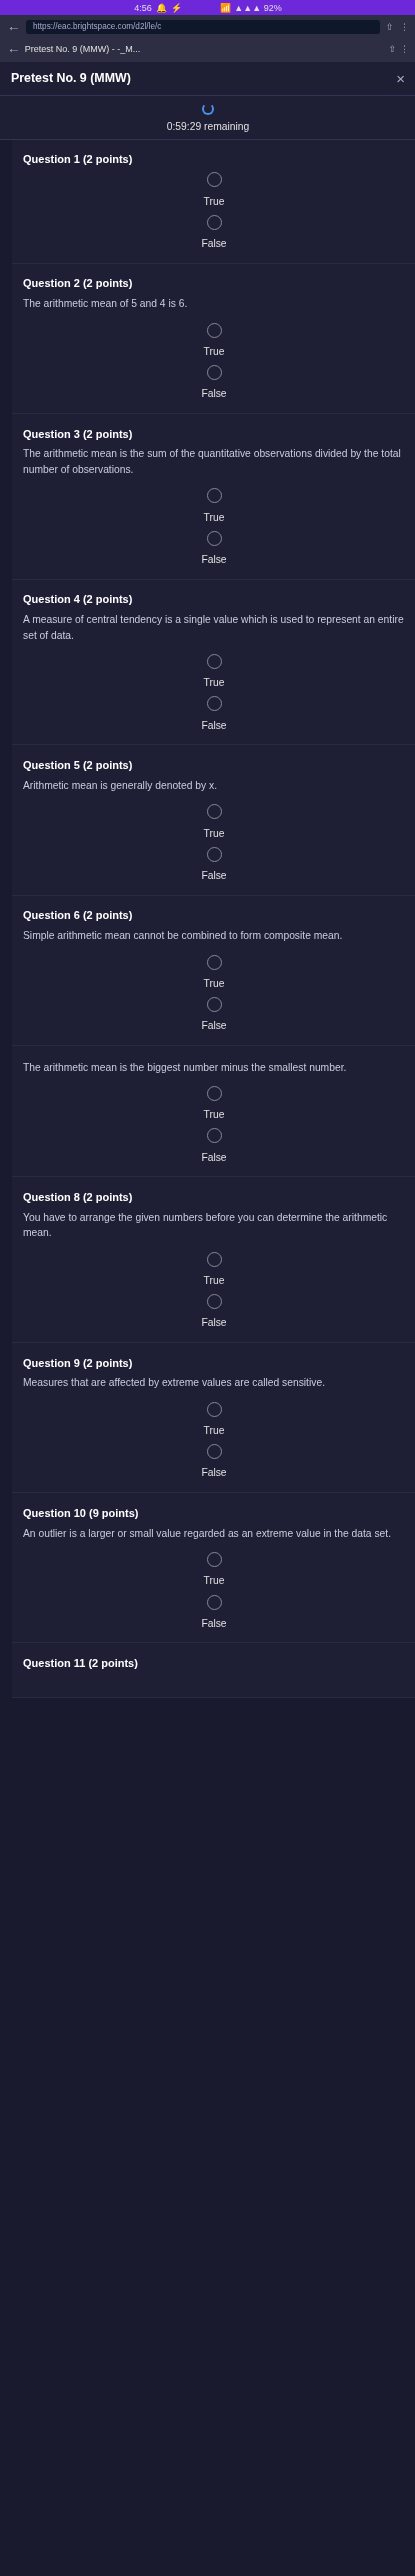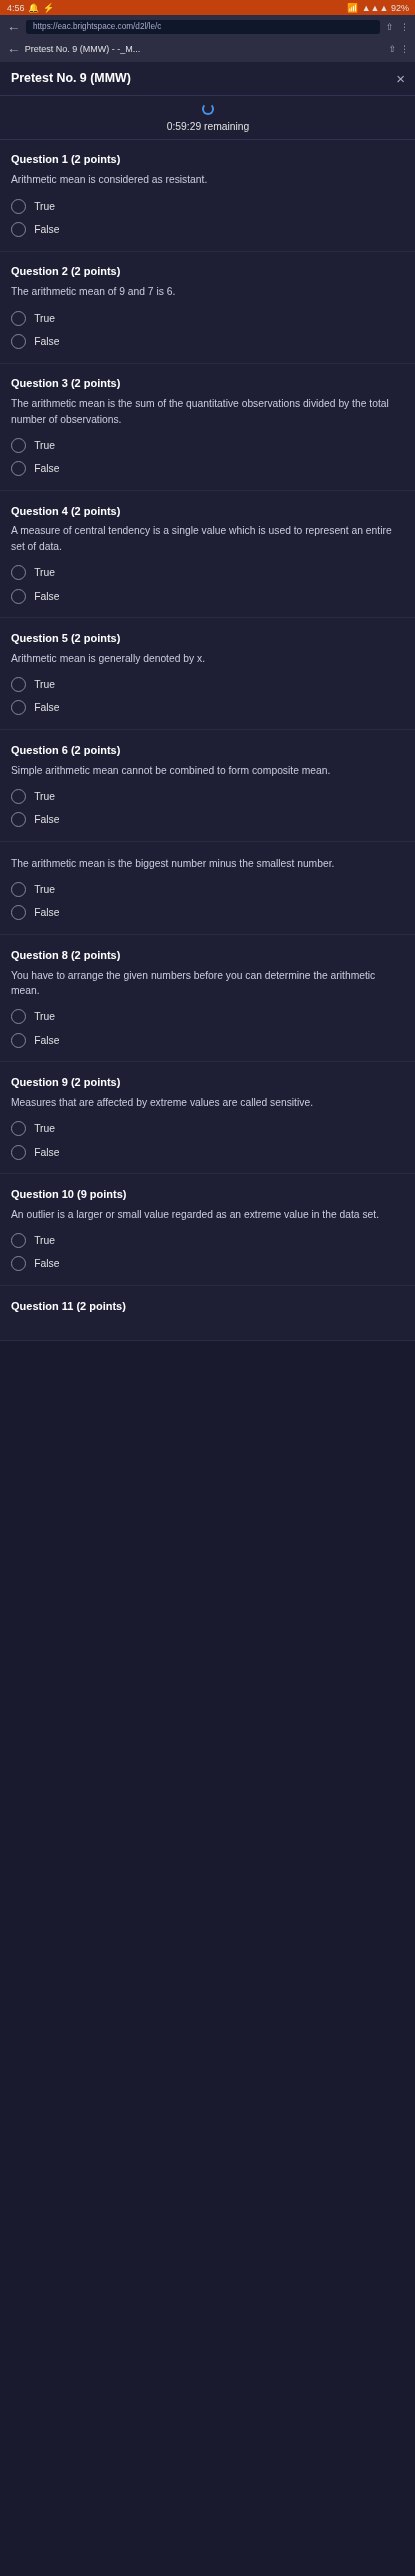--- a/index.html
+++ b/index.html
@@ -11,23 +11,23 @@
     body {
       background-color: #1a1a2e;
       color: #e0e0e0;
       font-family: Arial, sans-serif;
       font-size: 11px;
       width: 416px;
       min-height: 2576px;
     }
 
     .status-bar {
-      background-color: #c2410c;
-      display: flex;
-      justify-content: space-between;
+      background-color: #6d28d9;
+      display: flex;
+      justify-content: center;
       align-items: center;
       padding: 2.7px 6.9px;
       font-size: 9px;
       color: #e0e0e0;
       gap: 38px;
     }
 
     .status-left {
       display: flex;
       align-items: center;
@@ -114,20 +114,21 @@
       display: inline-block;
     }
 
     .timer-text {
       color: #e0e0e0;
       font-size: 10.3px;
     }
 
     .content {
       padding: 0;
+      margin-left: 12px;
     }
 
     .question-block {
       background-color: #1e1e35;
       padding: 13.7px 11px;
       border-bottom: 0.7px solid #2a2a45;
     }
 
     .question-title {
       font-size: 11px;
@@ -147,20 +148,21 @@
       display: flex;
       flex-direction: column;
       gap: 8.2px;
     }
 
     .option {
       display: flex;
       align-items: center;
       gap: 8.2px;
       cursor: pointer;
+      flex-direction: column;
     }
 
     .radio-circle {
       width: 15px;
       height: 15px;
       border-radius: 50%;
       border: 1.4px solid #888899;
       background-color: transparent;
       flex-shrink: 0;
     }
@@ -217,36 +219,35 @@
 
 <div class="timer-bar">
   <span class="timer-icon"></span>
   <span class="timer-text">0:59:29 remaining</span>
 </div>
 
 <div class="content">
 
   <div class="question-block">
     <div class="question-title">Question 1 (2 points)</div>
-    <div class="question-text">Arithmetic mean is considered as resistant.</div>
     <div class="options">
       <div class="option">
         <div class="radio-circle"></div>
         <span class="option-label">True</span>
       </div>
       <div class="option">
         <div class="radio-circle"></div>
         <span class="option-label">False</span>
       </div>
     </div>
   </div>
 
   <div class="question-block">
     <div class="question-title">Question 2 (2 points)</div>
-    <div class="question-text">The arithmetic mean of 9 and 7 is 6.</div>
+    <div class="question-text">The arithmetic mean of 5 and 4 is 6.</div>
     <div class="options">
       <div class="option">
         <div class="radio-circle"></div>
         <span class="option-label">True</span>
       </div>
       <div class="option">
         <div class="radio-circle"></div>
         <span class="option-label">False</span>
       </div>
     </div>

